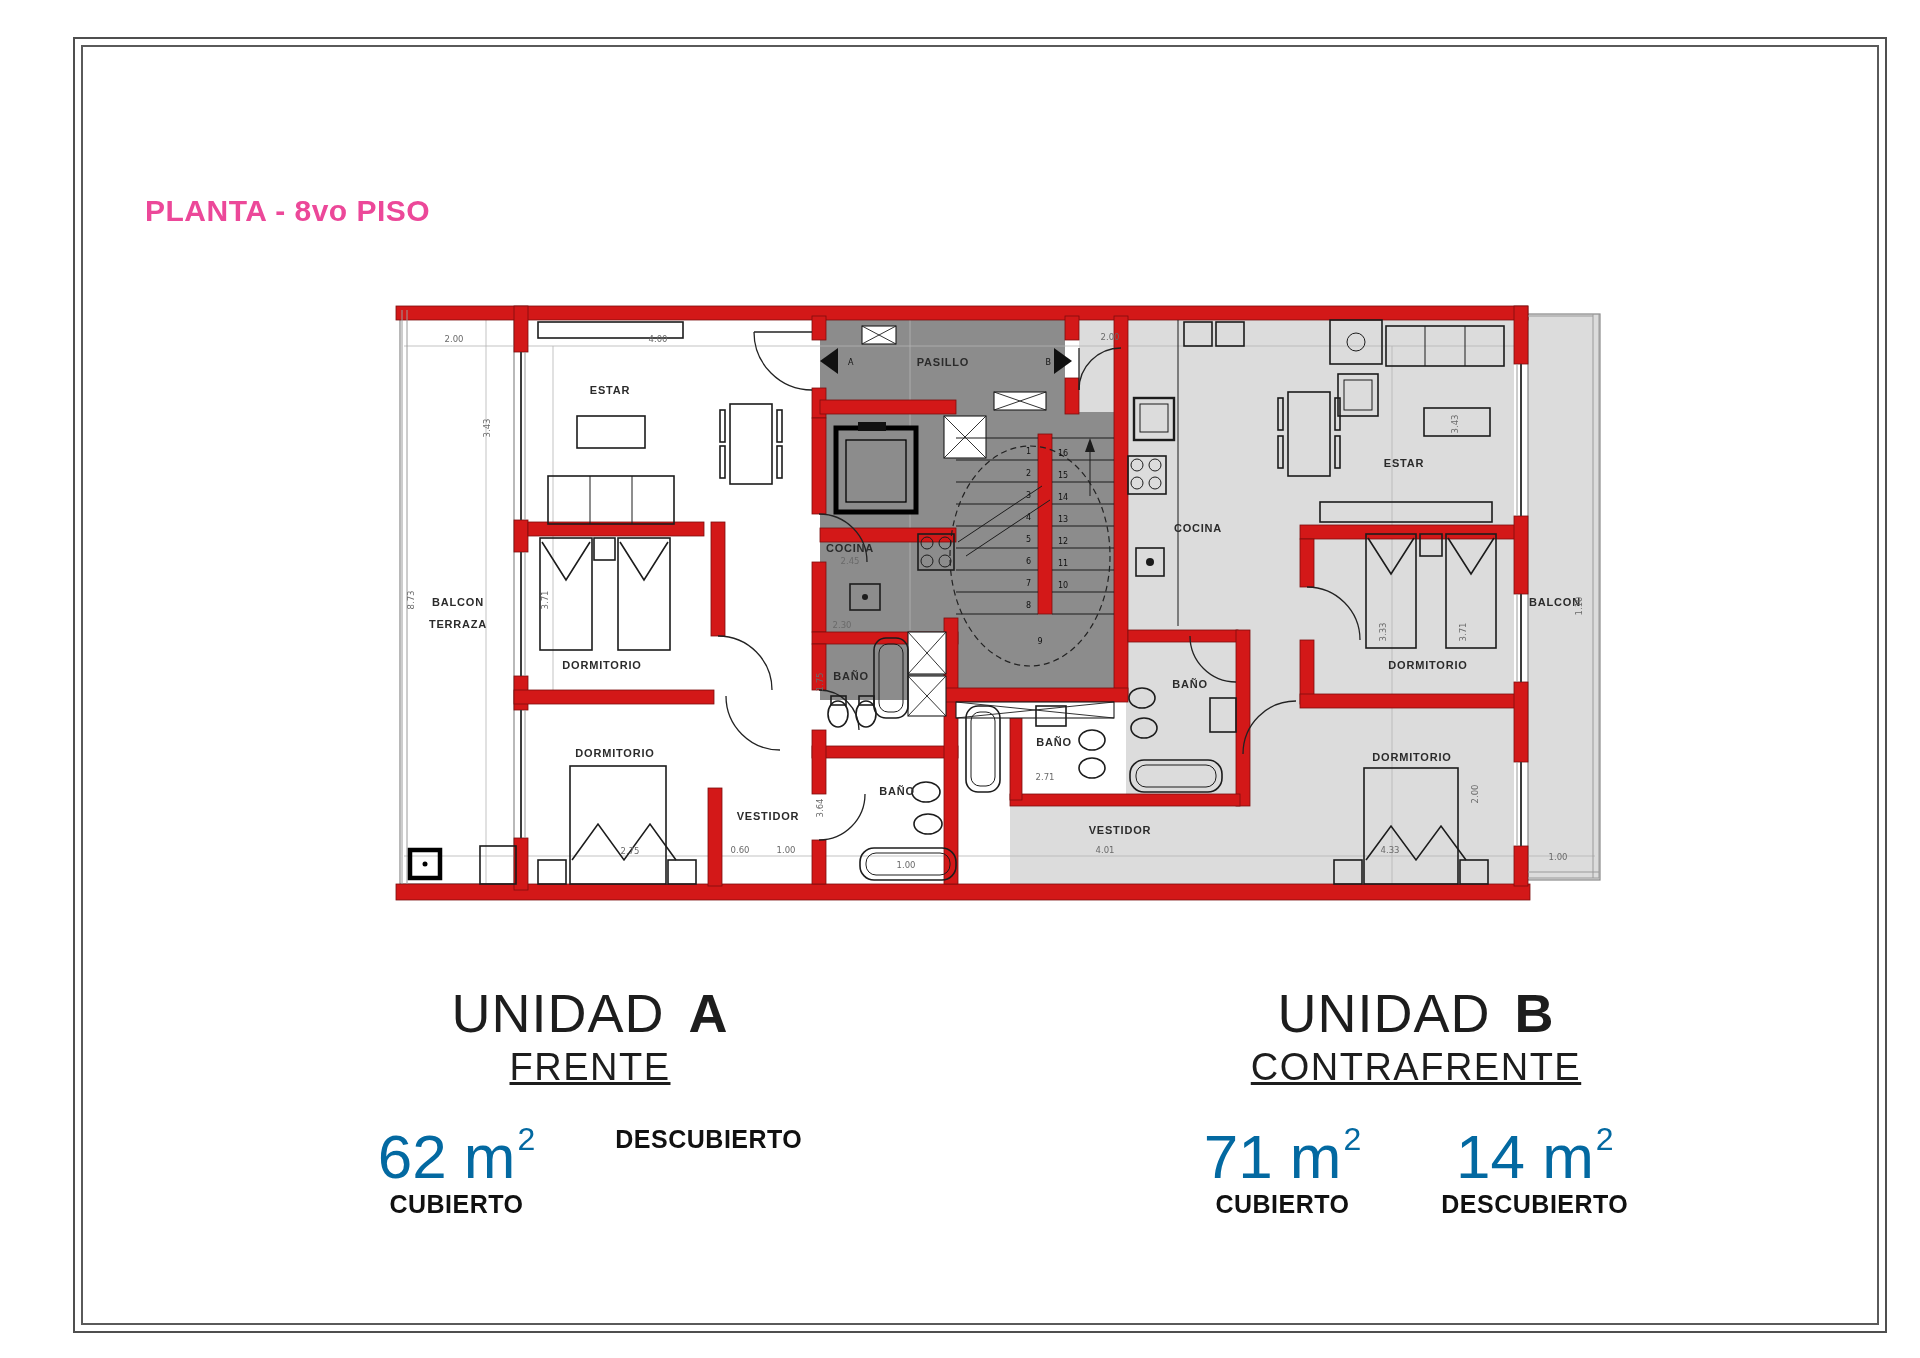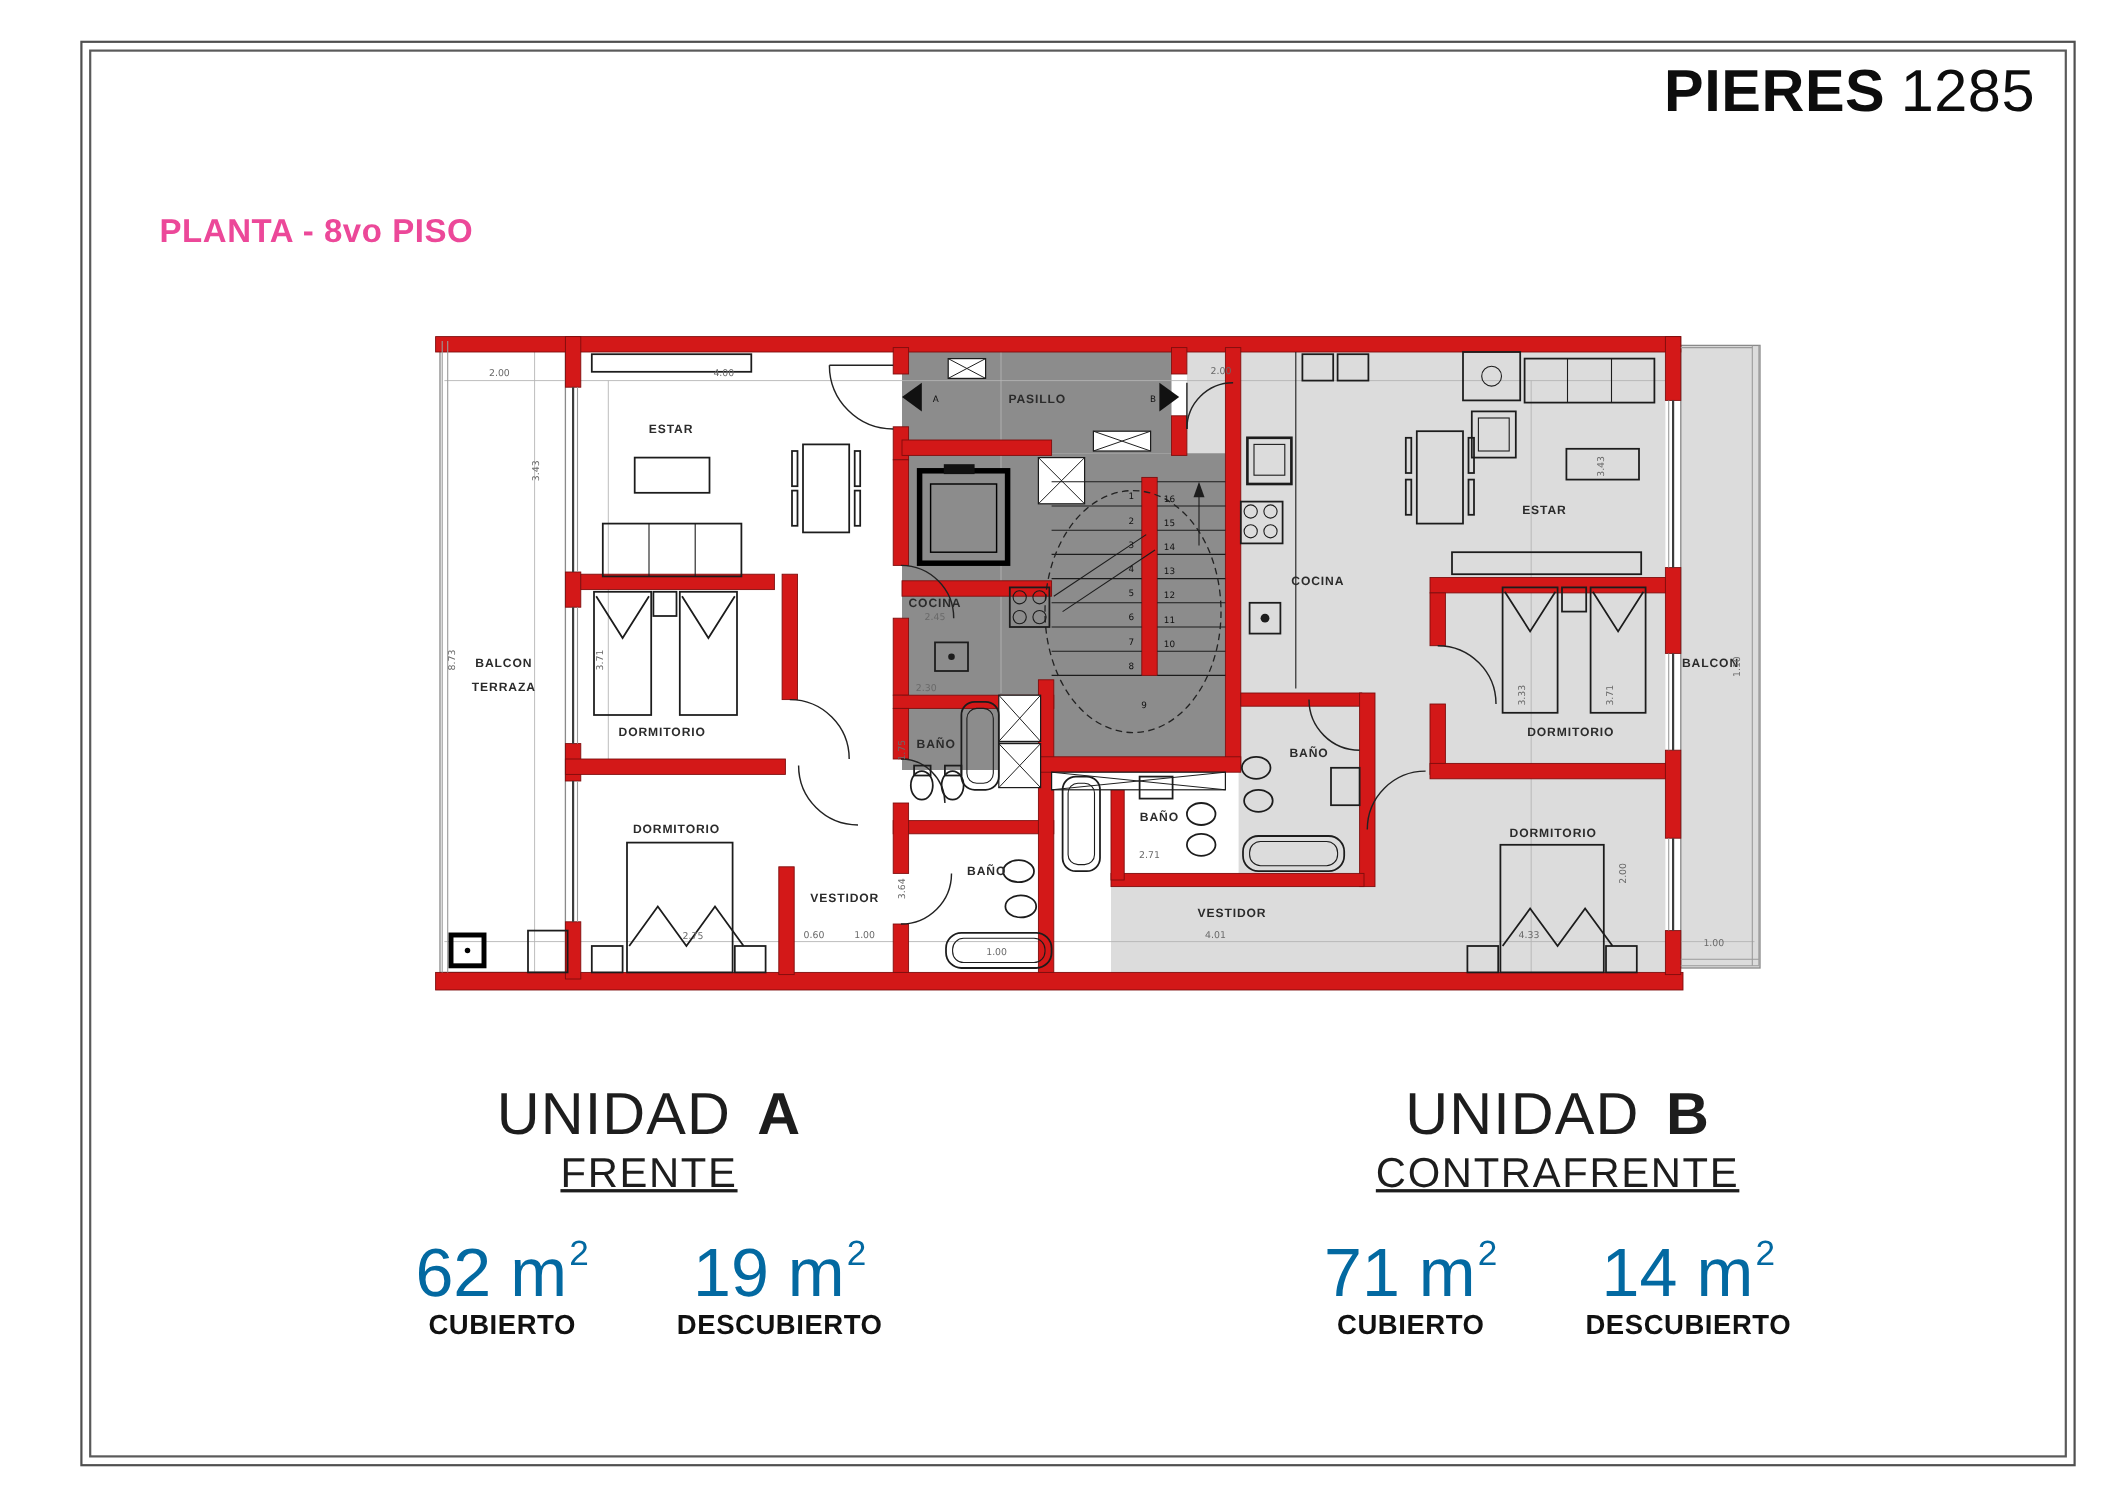--- a/index.html
+++ b/index.html
@@ -39,23 +39,20 @@
   .hl{stroke:#1c1c1c;stroke-width:.9;}
   .st{stroke:#1c1c1c;stroke-width:1;}
 </style>
 </head>
 <body>
 
 <div class="page">
   <div class="frame-outer"></div>
   <div class="frame-inner"></div>
 
-  <div class="brand">
-    <b>PIERES</b><span>1285</span>
-  </div>
 
   <div class="plan-title">PLANTA - 8vo PISO</div>
 
   <div class="plan-wrap">
   <svg width="1260" height="620" viewBox="0 0 1260 620" xmlns="http://www.w3.org/2000/svg">
 
     <g>
       <rect class="flA" x="10" y="10" width="114" height="574"></rect>
       <polygon class="flB" points="736,16 1124,16 1124,584 620,584 620,494 736,494"></polygon>
       <rect class="flB" x="689" y="16" width="35" height="96"></rect>
@@ -450,21 +447,20 @@
     <div class="unit-title">
       <span>UNIDAD</span><span class="letter">A</span>
     </div>
     <div class="unit-orient">FRENTE</div>
     <div class="unit-values">
       <div class="val-col">
         <div class="val"><span>62 m</span><sup>2</sup></div>
         <div class="val-label">CUBIERTO</div>
       </div>
       <div class="val-col">
-        <div class="val"><span>19 m</span><sup>2</sup></div>
         <div class="val-label">DESCUBIERTO</div>
       </div>
     </div>
   </div>
 
   <div class="unit-block unit-b">
     <div class="unit-title">
       <span>UNIDAD</span><span class="letter">B</span>
     </div>
     <div class="unit-orient">CONTRAFRENTE</div>

